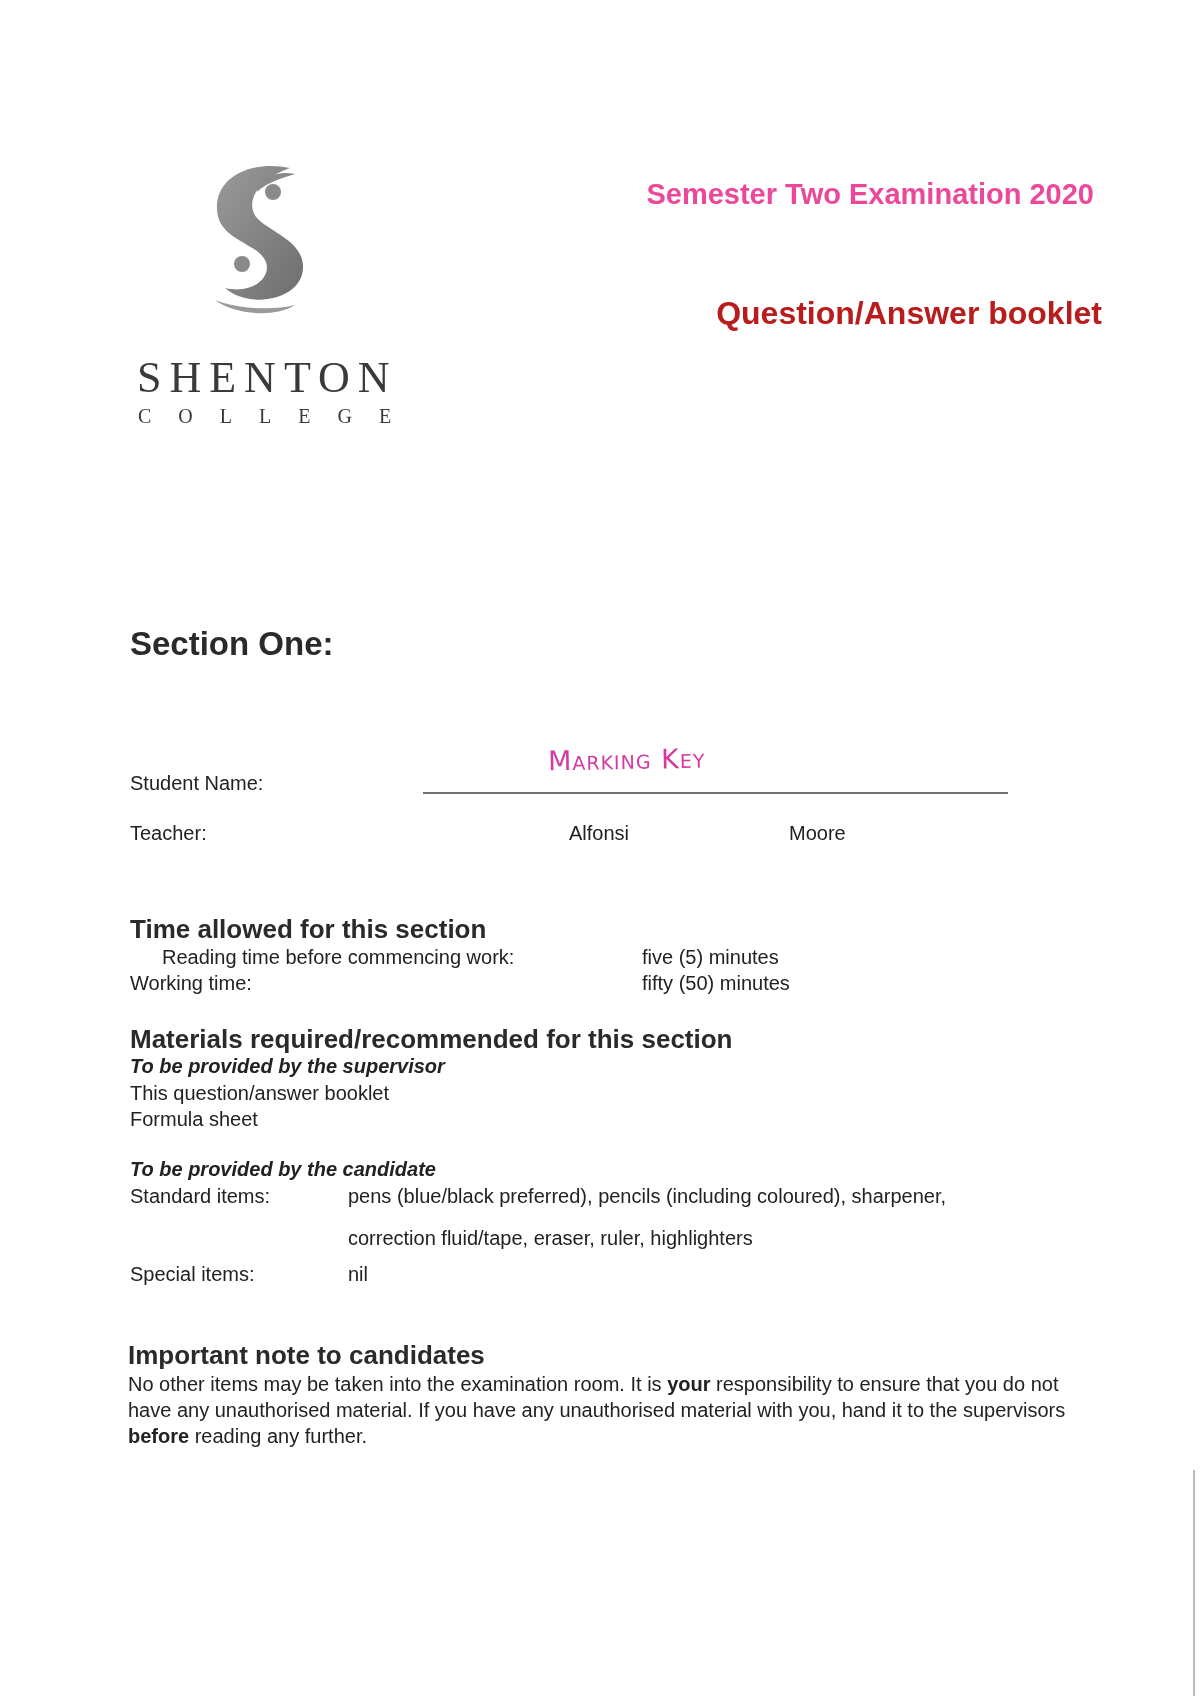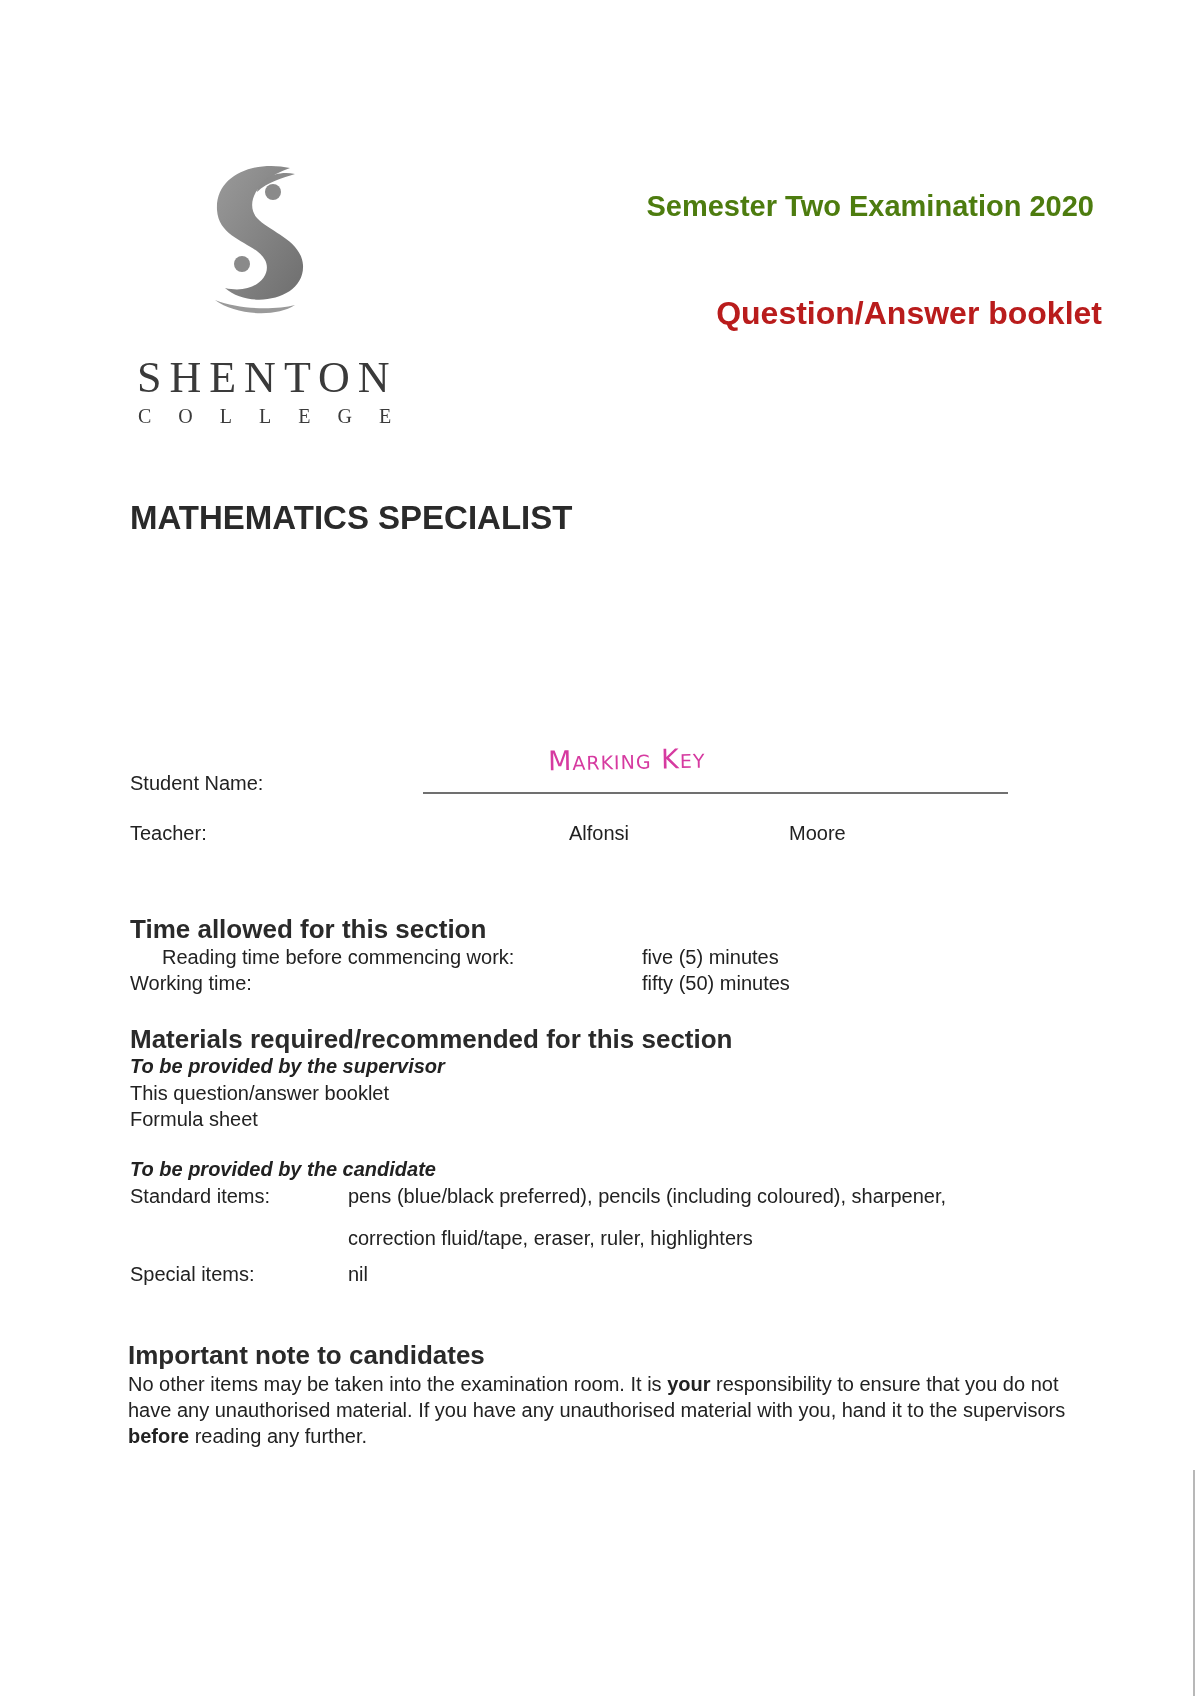--- a/index.html
+++ b/index.html
@@ -2,21 +2,21 @@
 <html><head>
   <meta charset="utf-8">
   <style>
     html, body { margin:0; padding:0; }
     body { width:1200px; height:1696px; background:#ffffff; position:relative; overflow:hidden;
            font-family:"Liberation Sans", sans-serif; color:#1e1e1e; }
     .abs { position:absolute; }
     .logo { left:195px; top:160px; width:130px; height:160px; }
     .school-name { left:137px; top:352px; font-family:"Liberation Serif", serif; font-size:44px; letter-spacing:8px; color:#3a3a3a; }
     .school-sub { left:138px; top:405px; font-family:"Liberation Serif", serif; font-size:20px; letter-spacing:27px; color:#3a3a3a; }
-    .exam-title { right:106px; top:190px; font-size:29px; font-weight:bold; color:#4d7c0f; }
+    .exam-title { right:106px; top:178px; font-size:29px; font-weight:bold; color:#ec4899; }
     .booklet-title { right:98px; top:295px; font-size:32px; font-weight:bold; color:#b91c1c; }
     .subject { left:130px; top:497px; font-size:33px; font-weight:bold; line-height:42px; color:#2a2a2a; }
     .section { left:130px; top:623px; font-size:33px; font-weight:bold; line-height:42px; color:#2a2a2a; }
     .label { font-size:20px; color:#222; }
     .name-line { left:423px; top:792px; width:585px; height:0; border-top:2px solid #707070; }
     .handwriting { left:548px; top:744px; font-family:"DejaVu Sans", sans-serif; font-size:27px; color:#d63aa0; letter-spacing:1px; font-variant:small-caps; transform:rotate(-1deg); }
     .h2 { font-size:26px; font-weight:bold; color:#2a2a2a; }
     .body { font-size:20px; line-height:26px; color:#222; }
     .ital { font-size:20px; font-weight:bold; font-style:italic; color:#222; }
     .scan-line { left:1193px; top:1470px; width:2px; height:226px; background:#b8b8b8; }
@@ -38,24 +38,24 @@
   <path d="M20 140 C40 155 80 158 100 145 C80 150 45 150 20 140 Z" fill="#9a9a9a"></path>
 </svg>
 
 <div class="abs school-name">SHENTON</div>
 <div class="abs school-sub">COLLEGE</div>
 
 <div class="abs exam-title">Semester Two Examination 2020</div>
 <div class="abs booklet-title">Question/Answer booklet</div>
 
 <div class="abs subject">
-  <div>MATHEMATICS SPECIALIST</div>
 </div>
 
 <div class="abs section">
+  <div>Section One:</div>
 </div>
 
 <div class="abs label" style="left:130px; top:772px;">Student Name:</div>
 <div class="abs handwriting">Marking Key</div>
 <div class="abs name-line"></div>
 
 <div class="abs label" style="left:130px; top:822px;">Teacher:</div>
 <div class="abs label" style="left:569px; top:822px;">Alfonsi</div>
 <div class="abs label" style="left:789px; top:822px;text-align:right;">Moore</div>
 

